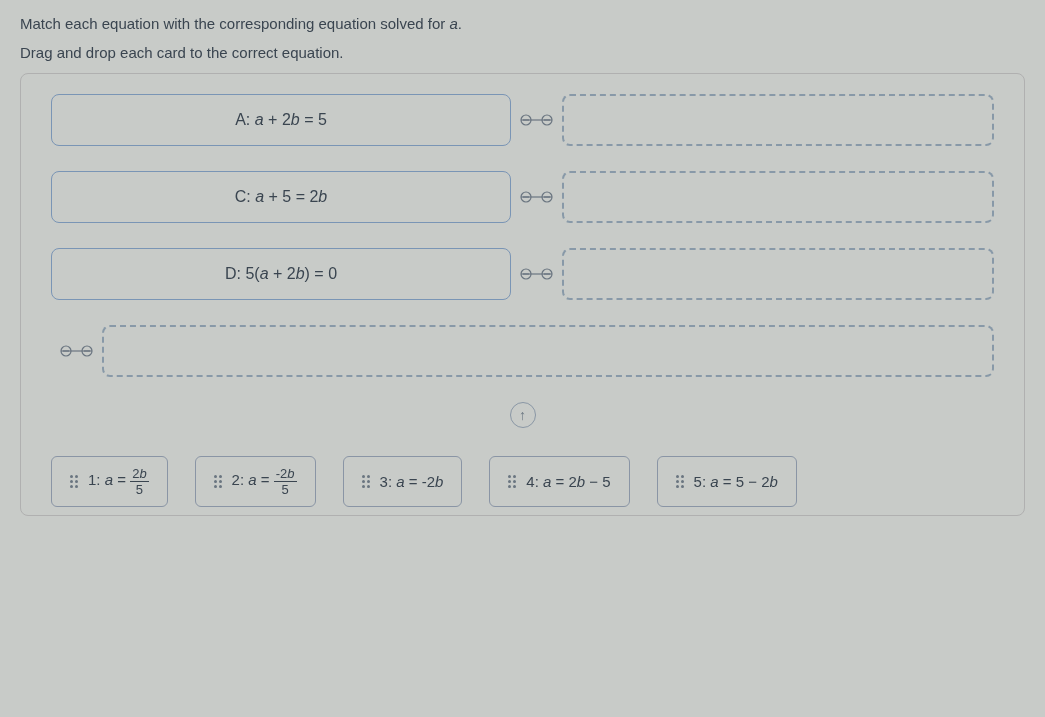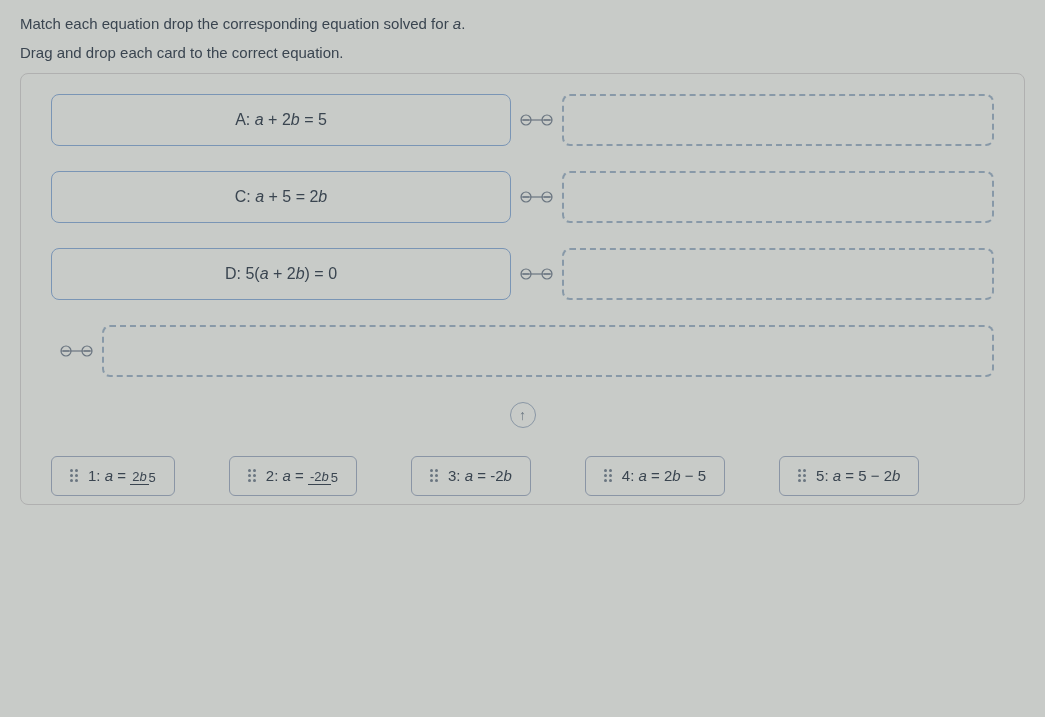--- a/index.html
+++ b/index.html
@@ -64,21 +64,21 @@
       border: 1.5px solid #8a97a5;
       border-radius: 50%;
       display: flex;
       align-items: center;
       justify-content: center;
       color: #6a7580;
       font-size: 14px;
     }
     .cards-row {
       display: flex;
-      gap: 54px;
+      gap: 27px;
       justify-content: flex-start;
       padding-top: 10px;
     }
     .card {
       border: 1.5px solid #8a95a5;
       border-radius: 6px;
       padding: 10px 18px;
       background: #c8cbc8;
       display: flex;
       align-items: center;
@@ -93,36 +93,36 @@
       gap: 2px;
     }
     .drag-handle span {
       width: 3px;
       height: 3px;
       background: #6a7580;
       border-radius: 50%;
     }
     .frac {
       display: inline-flex;
-      flex-direction: row;
+      flex-direction: column;
       align-items: center;
       vertical-align: middle;
       font-size: 13px;
       line-height: 1;
     }
     .frac .num { border-bottom: 1px solid #3a4550; padding: 0 2px 1px 2px; }
     .frac .den { padding-top: 1px; }
     .math-var { font-style: italic; }
   </style>
 </head>
 <body>
 
 <div class="instructions">
   <p class="instruction-line">
-    <span>Match each equation drop the corresponding equation solved for </span><span class="italic">a</span><span>.</span>
+    <span>Match each equation with the corresponding equation solved for </span><span class="italic">a</span><span>.</span>
   </p>
   <p class="instruction-line">Drag and drop each card to the correct equation.</p>
 </div>
 
 <div class="main-container">
 
   <div id="rows">
       <div class="matching-row">
     <div class="equation-box">
       <span>A: <span class="math-var">a</span> + 2<span class="math-var">b</span> = 5</span>

